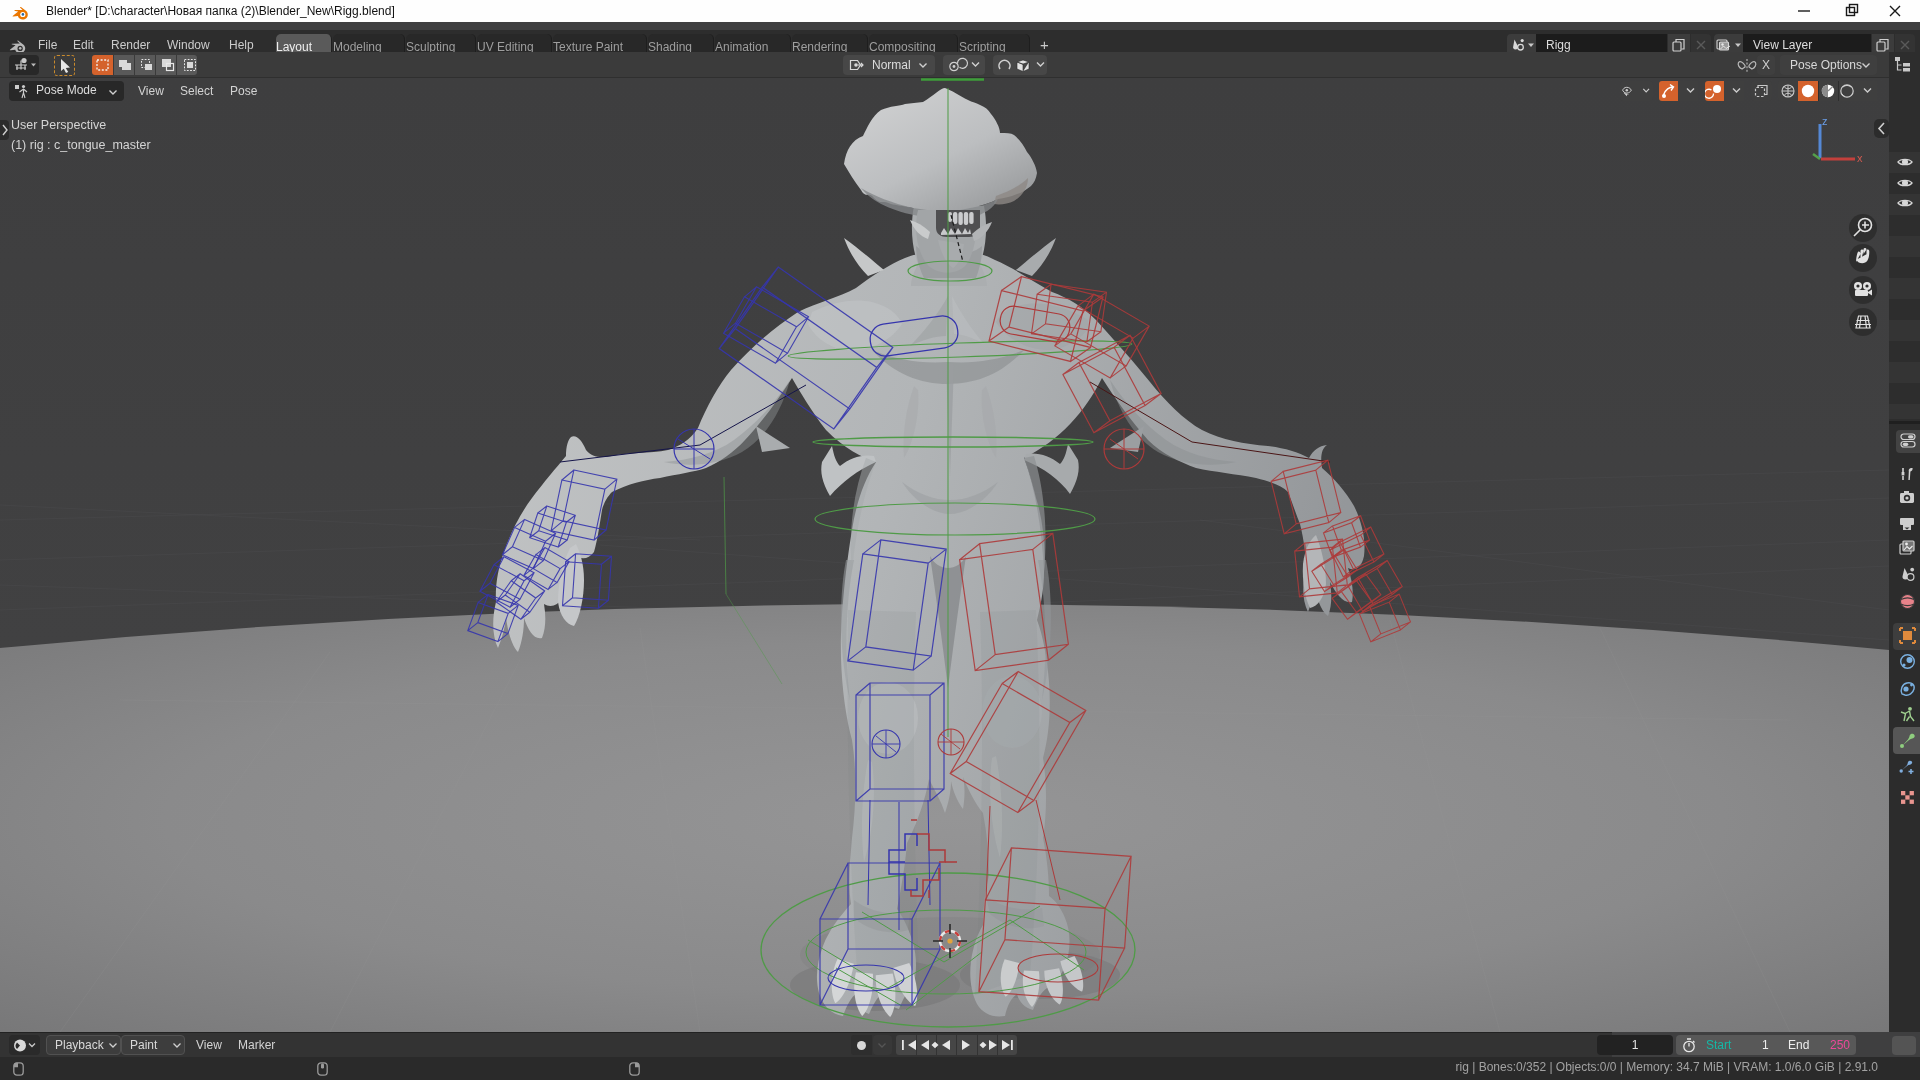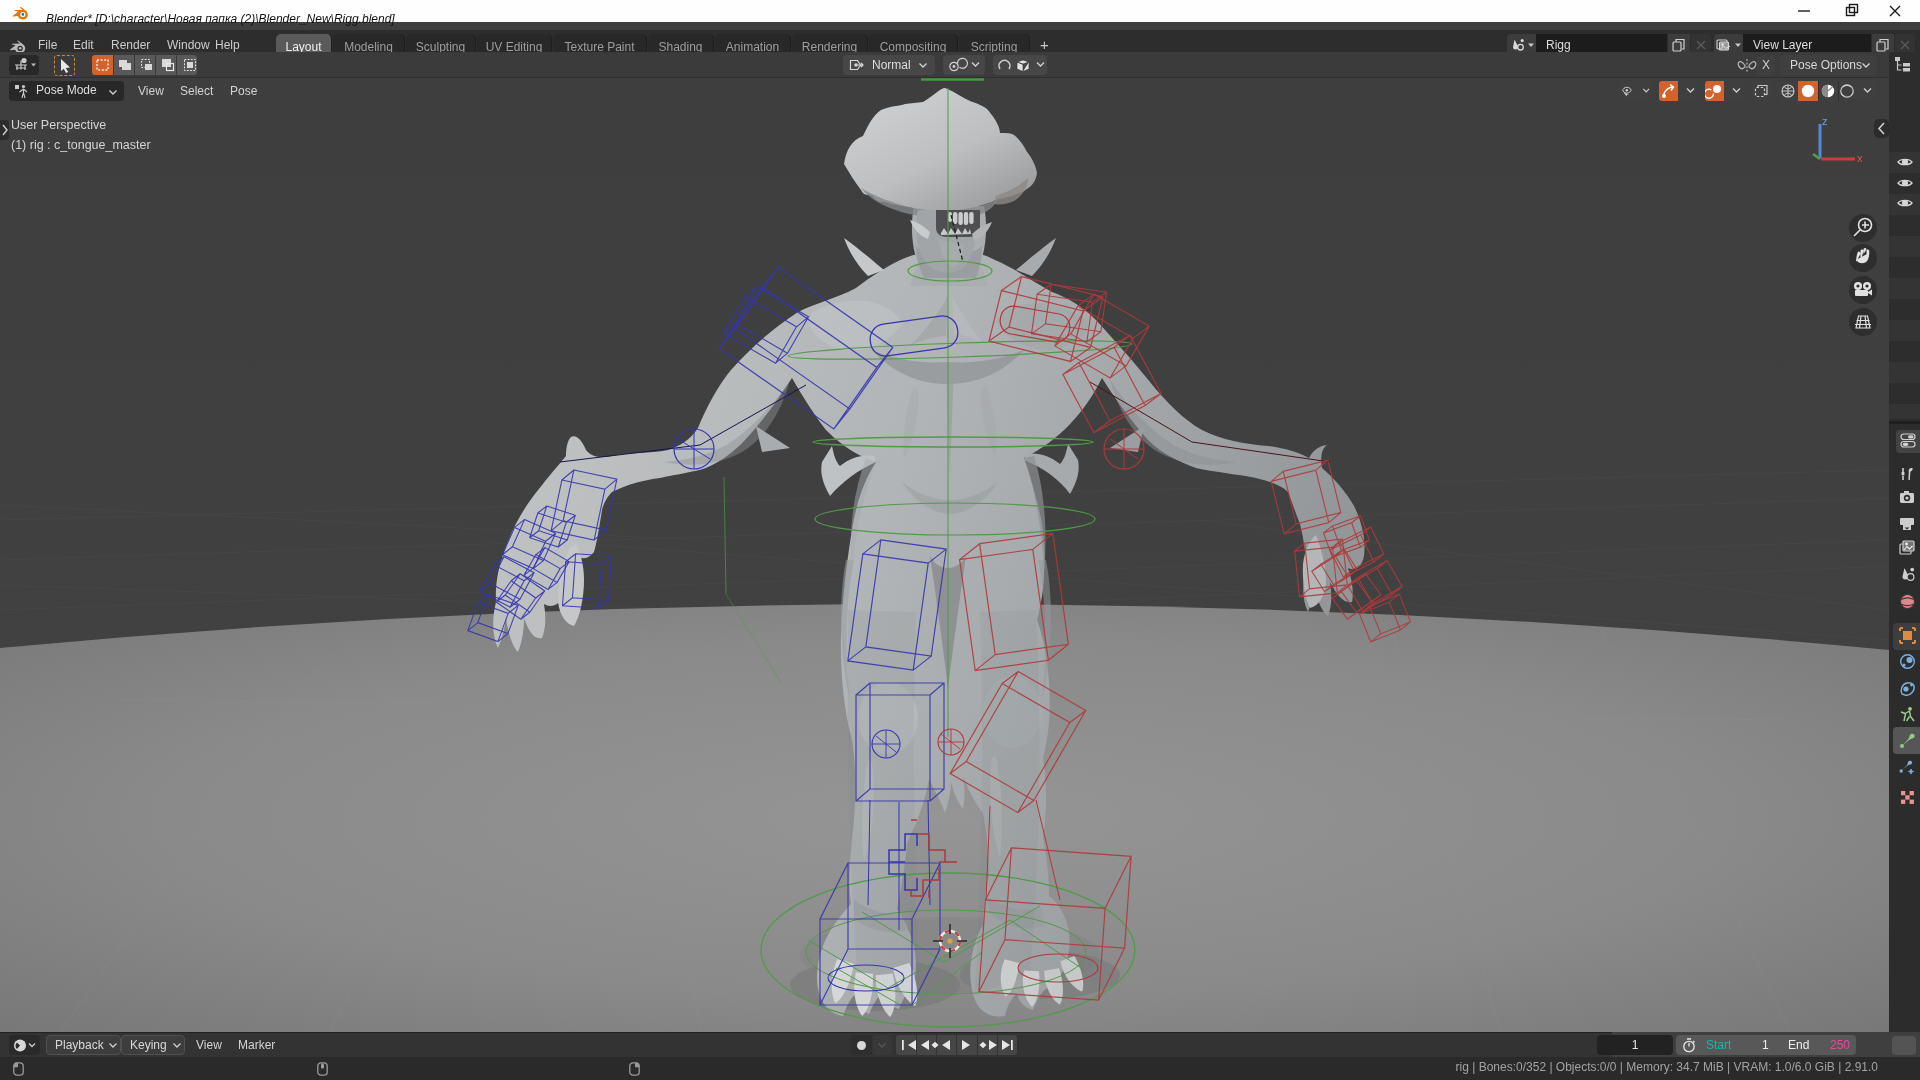--- a/index.html
+++ b/index.html
@@ -2,25 +2,25 @@
 <html><head>
 <meta charset="utf-8">
 <style>
 * { margin:0; padding:0; box-sizing:border-box; }
 html,body { width:1920px; height:1080px; overflow:hidden; background:#000; }
 body { font-family:"Liberation Sans", sans-serif; }
 #app { position:absolute; top:0; left:0; width:1920px; height:1080px; background:#3f3f40; }
 .abs { position:absolute; }
 
 #titlebar { position:absolute; top:0; left:0; width:1920px; height:22px; background:#fefefe; color:#111; font-size:12px; }
-#titlebar .ttext { position:absolute; left:46px; top:12px; letter-spacing:0;font-style:italic; }
+#titlebar .ttext { position:absolute; left:46px; top:4px; letter-spacing:0; }
 
 #topbar { position:absolute; top:22px; left:0; width:1920px; height:30px; background:#2d2d2d;margin-top:8px; }
 .menu { position:absolute; top:0; height:30px; line-height:30px; color:#cccccc; font-size:12px; }
-.tab { position:absolute; top:4px; height:26px; line-height:26px; background:#282828; color:#9e9e9e; font-size:12px; text-align:center; border-radius:5px 5px 0 0; border-right:1px solid #1e1e1e; }
+.tab { position:absolute; top:4px; height:26px; line-height:26px; background:#282828; color:#9e9e9e; font-size:12px; text-align:left; border-radius:5px 5px 0 0; border-right:1px solid #1e1e1e; }
 .tab.active { background:#5a5a5a; color:#efefef; }
 
 #toolhdr { position:absolute; top:52px; left:0; width:1889px; height:26px; background:#3b3b3b; border-bottom:1px solid #2f2f2f; }
 #vphdr { position:absolute; top:78px; left:0; width:1889px; height:26px; }
 .hbtn { position:absolute; background:#282828; border-radius:4px; color:#d8d8d8; font-size:12px; }
 .hmenu { color:#d3d3d3; font-size:12px; position:absolute; top:0; height:26px; line-height:26px; }
 
 #rightcol { position:absolute; top:52px; left:1889px; width:31px; height:980px; background:#2d2d2d; }
 
 #timeline { position:absolute; top:1032px; left:0; width:1612px; height:25px; background:#333333; border-top:1px solid #222; }
@@ -279,21 +279,21 @@
   <div id="topbar">
     <svg class="abs" style="left:9px;top:7px" width="18" height="17" viewBox="0 0 22 20">
       <path d="M8.0 9.8 1.8 14.6c-1.1.8-1.1 1.4.4 1.2l5.4-.6c.6 2.6 3.1 4.4 5.9 4.4 3.5 0 6.3-2.7 6.3-6.1 0-1.9-.9-3.6-2.4-4.8L11.8 4.4c-1.1-.9-2.1-.5-1.2.6l2.7 2.7-8.9.1c-1.4 0-1.5.8-.1 1.1l3.7.9z" fill="#b8b8b8"></path>
       <circle cx="13.6" cy="13.6" r="3.2" fill="#2d2d2d"></circle>
       <circle cx="13.7" cy="13.5" r="1.6" fill="#b8b8b8"></circle>
     </svg>
     <span class="menu" style="left:38px">File</span>
     <span class="menu" style="left:73px">Edit</span>
     <span class="menu" style="left:111px">Render</span>
     <span class="menu" style="left:167px">Window</span>
-    <span class="menu" style="left:215px">Help</span>
+    <span class="menu" style="left:229px">Help</span>
     <span class="tab active" style="left:276px;width:56px">Layout</span>
     <span class="tab" style="left:333px;width:72px">Modeling</span>
     <span class="tab" style="left:406px;width:70px">Sculpting</span>
     <span class="tab" style="left:477px;width:75px">UV Editing</span>
     <span class="tab" style="left:553px;width:94px">Texture Paint</span>
     <span class="tab" style="left:648px;width:66px">Shading</span>
     <span class="tab" style="left:715px;width:76px">Animation</span>
     <span class="tab" style="left:792px;width:76px">Rendering</span>
     <span class="tab" style="left:869px;width:89px">Compositing</span>
     <span class="tab" style="left:959px;width:71px">Scripting</span>
@@ -568,21 +568,21 @@
     <div class="hbtn" style="left:9px;top:2px;width:31px;height:20px;background:#2a2a2a"></div>
     <svg class="abs" style="left:13px;top:5px" width="26" height="15" viewBox="0 0 26 15">
       <circle cx="7" cy="7.5" r="6" fill="#d8d8d8"></circle>
       <path d="M7 7.5 4 4.5A4.8 4.8 0 0 0 4 11z" fill="#2a2a2a"></path>
       <path d="M17 4.5 20 7.5l-3 3" stroke="#c9c9c9" stroke-width="1.3" fill="none" transform="rotate(90 19 7.5)"></path>
     </svg>
     <div class="hbtn" style="left:46px;top:2px;width:75px;height:20px;background:#3d3d3d;border:1px solid #515151"><span style="margin-left:8px;line-height:18px;font-size:12px">Playback</span></div>
     <svg class="abs" style="left:108px;top:9px" width="10" height="7" viewBox="0 0 10 7">
         <path d="M1.5 1.5 5 5l3.5-3.5" stroke="#cfcfcf" stroke-width="1.3" fill="none"></path>
       </svg>
-    <div class="hbtn" style="left:121px;top:2px;width:64px;height:20px;background:#3d3d3d;border:1px solid #515151"><span style="margin-left:8px;line-height:18px;font-size:12px">Keying</span></div>
+    <div class="hbtn" style="left:121px;top:2px;width:64px;height:20px;background:#3d3d3d;border:1px solid #515151"><span style="margin-left:8px;line-height:18px;font-size:12px">Paint</span></div>
     <svg class="abs" style="left:172px;top:9px" width="10" height="7" viewBox="0 0 10 7">
         <path d="M1.5 1.5 5 5l3.5-3.5" stroke="#cfcfcf" stroke-width="1.3" fill="none"></path>
       </svg>
     <span class="abs" style="left:196px;top:0;line-height:25px;color:#d3d3d3;font-size:12px">View</span>
     <span class="abs" style="left:238px;top:0;line-height:25px;color:#d3d3d3;font-size:12px">Marker</span>
     <div class="hbtn" style="left:851px;top:2px;width:21px;height:20px;background:#2e2e2e;border-radius:3px 0 0 3px"></div>
     <div class="abs" style="left:857px;top:8px;width:9px;height:9px;border-radius:50%;background:#d8d8d8"></div>
     <div class="hbtn" style="left:873px;top:2px;width:19px;height:20px;background:#383838"></div>
     <svg class="abs" style="left:877px;top:9px" width="10" height="7" viewBox="0 0 10 7">
         <path d="M1.5 1.5 5 5l3.5-3.5" stroke="#555" stroke-width="1.3" fill="none"></path>

